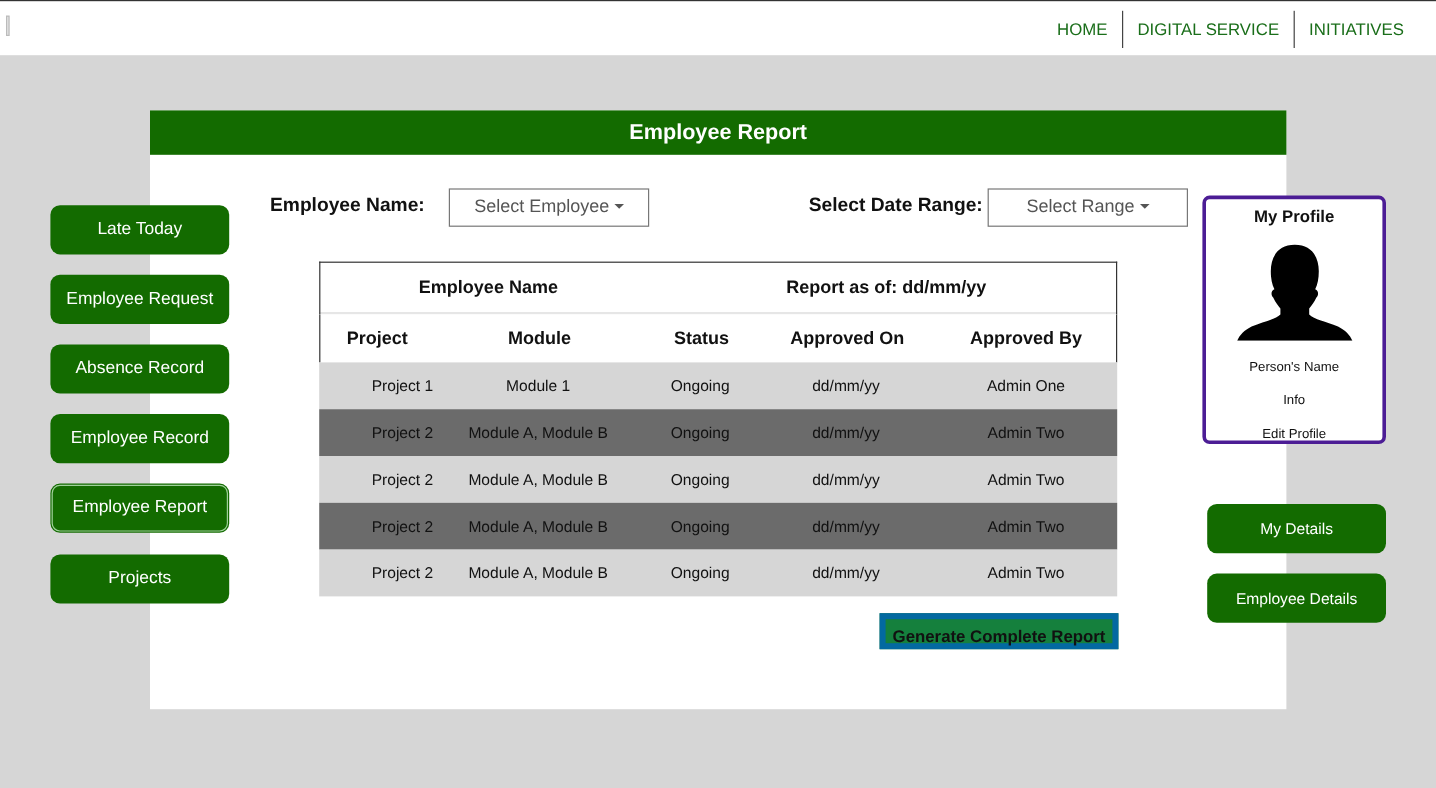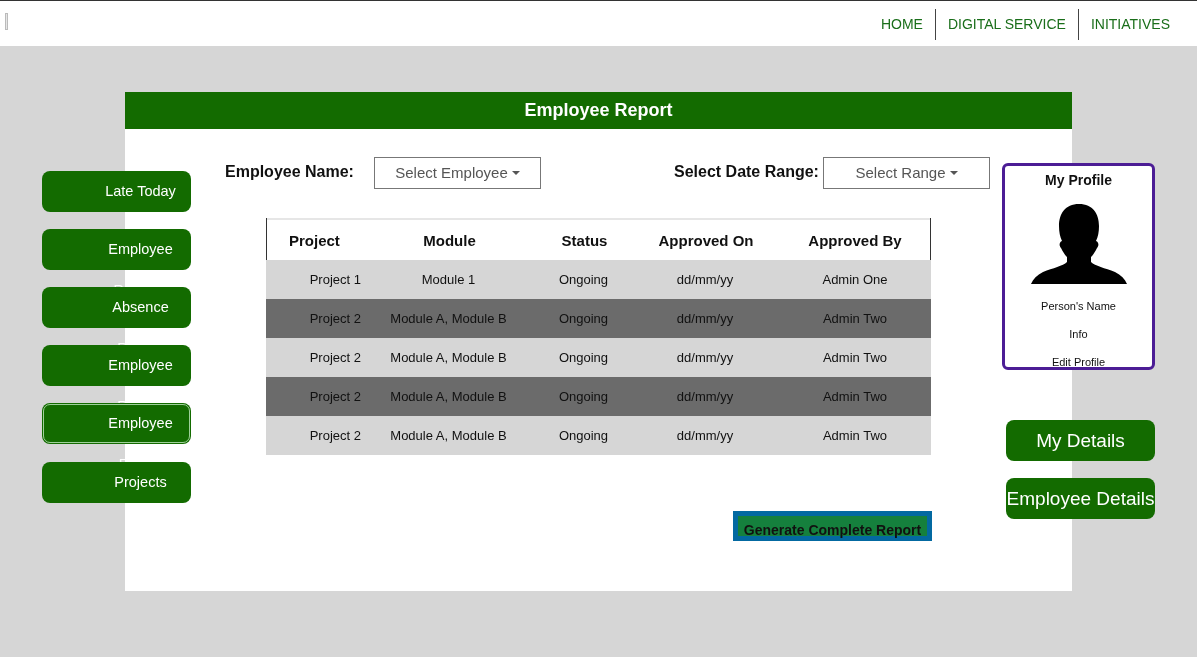--- a/index.html
+++ b/index.html
@@ -29,21 +29,20 @@
     }
     .panel-header {
       position: absolute; left: 0; top: 0; width: 947px; height: 37px; background: #136b00;
       color: #fff; font-weight: bold; font-size: 18px; text-align: center; line-height: 37px;
     }
 
     .side-btn {
       position: absolute; left: 42px; width: 149px; height: 41px; background: #136b00;
       color: #fff; border-radius: 8px; font-size: 14.5px; text-align: center; line-height: 41px;
       cursor: pointer;
-      padding-left: 48px;
     }
     .side-btn.active { outline: 1px solid #9fd09a; outline-offset: -2px; }
 
     .filter-label { position: absolute; font-weight: bold; font-size: 16px; color: #111; }
     .dropdown {
       position: absolute; height: 32px; border: 1px solid #777; background: #fff;
       color: #555; font-size: 15px; text-align: center; line-height: 30px; cursor: pointer;
     }
     .dropdown .caret {
       display: inline-block; width: 0; height: 0; border-left: 4px solid transparent;
@@ -82,21 +81,21 @@
     .profile-card {
       position: absolute; left: 1002px; top: 163px; width: 153px; height: 207px; background: #fff;
       border: 3px solid #4c1d95; border-radius: 6px; text-align: center;
     }
     .profile-card .title { font-weight: bold; font-size: 14px; margin-top: 6px; color: #111; }
     .profile-card .avatar { margin: 14px auto 0; width: 100px; height: 82px; }
     .profile-card .line { font-size: 11px; color: #111; }
 
     .right-btn {
       position: absolute; left: 1006px; width: 149px; height: 41px; background: #136b00; color: #fff;
-      border-radius: 8px; font-size: 19px; text-align: center; line-height: 41px; cursor: pointer;
+      border-radius: 8px; font-size: 13px; text-align: center; line-height: 41px; cursor: pointer;
     }
   </style>
 </head>
 <body>
 
 <div class="topbar">
   <div class="logo-stub"></div>
   <nav class="topnav">
     <a href="#">HOME</a>
     <span class="sep"></span>
@@ -120,20 +119,24 @@
 <div class="filter-label" style="left:225px; top:163px;">Employee Name:</div>
 <div class="dropdown" style="left:374px; top:157px; width:167px;">
   <span>Select Employee</span><span class="caret"></span>
 </div>
 <div class="filter-label" style="left:674px; top:163px;">Select Date Range:</div>
 <div class="dropdown" style="left:823px; top:157px; width:167px;">
   <span>Select Range</span><span class="caret"></span>
 </div>
 
 <div class="report-table">
+  <div class="tbl-head1">
+    <div class="c1">Employee Name</div>
+    <div class="c2">Report as of: dd/mm/yy</div>
+  </div>
   <div class="tbl-head-divider"></div>
   <div class="tbl-head2">
     <div class="col-project">Project</div>
     <div class="col-module">Module</div>
     <div class="col-status">Status</div>
     <div class="col-approvedon">Approved On</div>
     <div class="col-approvedby">Approved By</div>
   </div>
 
   <div class="tbl-row">

